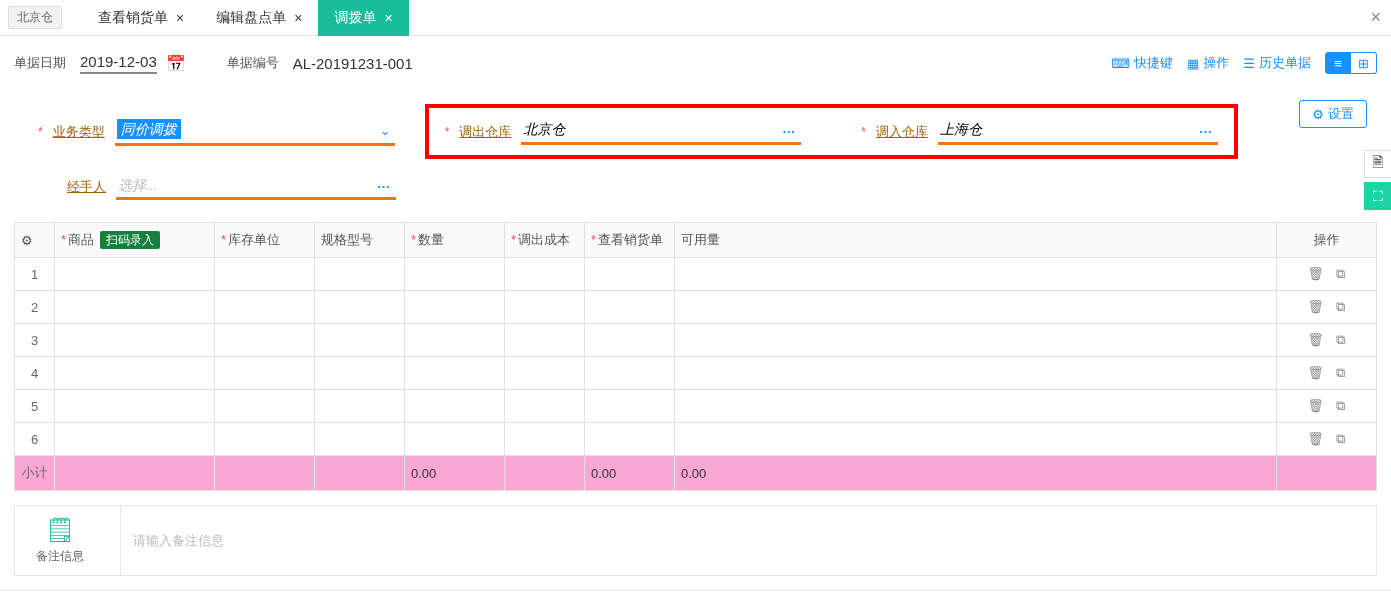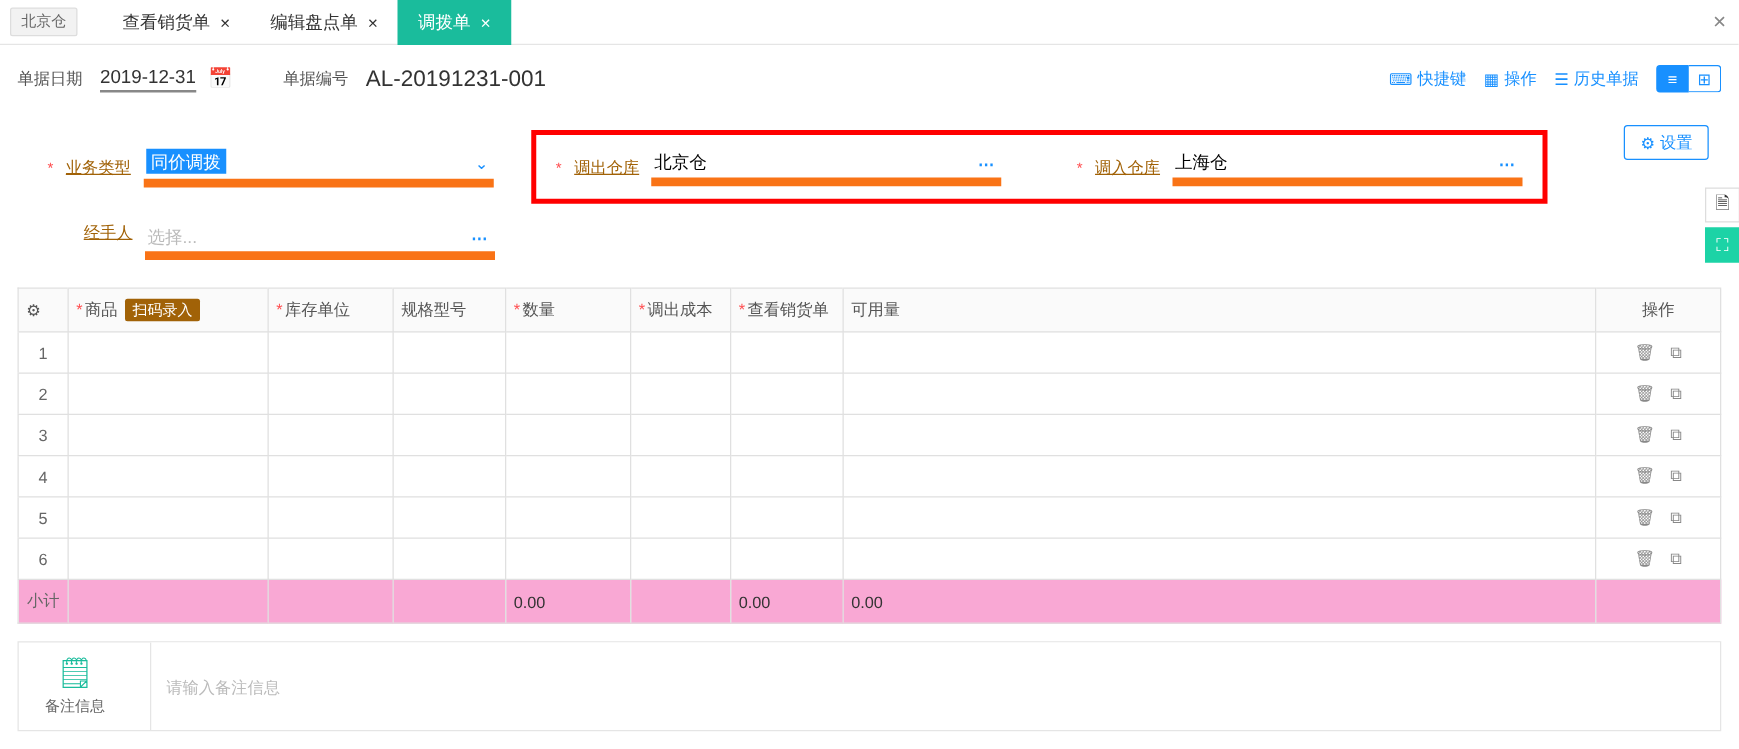--- a/index.html
+++ b/index.html
@@ -12,60 +12,60 @@
 .tab.active { background: #1abc9c; color: #fff; }
 .tab-close { margin-left: 8px; font-size: 14px; }
 .global-close { position: absolute; right: 10px; font-size: 18px; color: #888; cursor: pointer; }
 
 
 .header-row { display: flex; align-items: center; padding: 16px 14px 8px 14px; gap: 8px; }
 .header-row .label { color: #555; font-size: 13px; margin-right: 6px; text-align: right; }
 .date-value { font-size: 15px; border-bottom: 2px solid #888; padding-bottom: 2px; margin-right: 2px; }
 .cal-icon { color: #1890ff; font-size: 16px; margin-right: 16px; }
 .docno-label { margin-left: 16px; color: #555; }
-.docno-value { margin-left: 6px; font-size: 18px; color: #333; }
+.docno-value { margin-left: 6px; font-size: 15px; color: #333; }
 .header-right { margin-left: auto; display: flex; align-items: center; gap: 14px; color: #1890ff; font-size: 13px; }
 .header-right .link-item { display: flex; align-items: center; gap: 4px; cursor: pointer; }
 .view-toggle { display: flex; }
 .view-toggle .vt { width: 26px; height: 22px; display: flex; align-items: center; justify-content: center; border: 1px solid #1890ff; color: #1890ff; cursor: pointer; }
 .view-toggle .vt.active { background: #1890ff; color: #fff; }
 .view-toggle .vt:first-child { border-radius: 3px 0 0 3px; }
 .view-toggle .vt:last-child { border-radius: 0 3px 3px 0; border-left: none; }
 
 
 .form-area { padding: 8px 38px 8px 38px; position: relative; }
 .form-row { display: flex; align-items: center; margin: 14px 0; gap: 30px; }
 .field-group { display: flex; align-items: center; }
 .req-star { color: #ff4d4f; margin-right: 4px; font-size: 12px; }
 .f-label { color: #a16207; min-width: 58px; text-align: right; margin-right: 10px; text-decoration: underline; }
-.f-input { border: none; border-bottom: 7px solid #f97316; padding: 4px 2px; font-size: 14px; outline: none; background: transparent; }
+.f-input { border: none; border-bottom: 3px solid #f97316; padding: 4px 2px; font-size: 14px; outline: none; background: transparent; font-style: italic; }
 .f-input::placeholder { color: #bbb; }
 .biz-type-wrap { position: relative; display: inline-block; }
 .biz-type-input { width: 280px; }
 .biz-type-input .selected { background: #1890ff; color: #fff; padding: 2px 4px; }
 .chevron { position: absolute; right: 4px; top: 6px; color: #1890ff; }
 .wh-input { width: 280px; }
 .more-dots { position: absolute; right: 4px; top: 6px; color: #1890ff; letter-spacing: 2px; font-weight: bold; }
 .highlight-box { border: 4px solid #ff0000; padding: 10px 16px; display: flex; gap: 60px; align-items: center; }
 .settings-link { position: absolute; right: 24px; top: 18px; border: 1px solid #1890ff; color: #1890ff; padding: 4px 12px; border-radius: 3px; display: flex; align-items: center; gap: 4px; cursor: pointer; font-size: 13px; }
-.row2-group { display: flex; }
+.row2-group { display: flex; align-items: center; }
 
 
 .side-btns { position: absolute; right: -1px; top: 150px; display: flex; flex-direction: column; gap: 4px; }
 .side-btn { width: 28px; height: 28px; display: flex; align-items: center; justify-content: center; border: 1px solid #ddd; background: #fff; font-size: 14px; cursor: pointer; }
 .side-btn.green { background: #1cd3a6; color: #fff; border-color: #1cd3a6; }
 
 
 .table-area { padding: 0 14px; }
 .grid { border: 1px solid #e0e0e0; width: 100%; border-collapse: collapse; table-layout: fixed; }
 .grid th, .grid td { border-right: 1px solid #e0e0e0; border-bottom: 1px solid #e0e0e0; padding: 8px 6px; font-size: 13px; text-align: left; height: 32px; }
 .grid th { background: #fafafa; font-weight: normal; color: #555; }
 .grid .row-num { text-align: center; color: #666; }
 .grid .req-star-th { color: #ff4d4f; margin-right: 2px; }
-.scan-badge { background: #a16207; color: #fff; padding: 2px 6px; border-radius: 2px; font-size: 12px; margin-left: 6px; }
+.scan-badge { background: #15803d; color: #fff; padding: 2px 6px; border-radius: 2px; font-size: 12px; margin-left: 6px; }
 .gear-cell { text-align: center; color: #888; }
 .action-icons { display: flex; justify-content: center; gap: 12px; color: #888; }
 .action-icons span { cursor: pointer; }
 .subtotal-row td { background: #f9a8d4; border-bottom: none; }
 
 
 .remark-area { margin: 14px; border: 1px solid #e5e5e5; display: flex; align-items: stretch; }
 .remark-left { width: 90px; display: flex; flex-direction: column; align-items: center; justify-content: center; padding: 10px; color: #666; font-size: 12px; }
 .remark-left .icon { color: #1abc9c; font-size: 24px; margin-bottom: 4px; }
 .remark-input { flex: 1; border: none; border-left: 1px solid #e5e5e5; padding: 12px; font-size: 13px; outline: none; margin-left: 15px; }
@@ -91,21 +91,21 @@
   </div>
   <div class="tab active">
     <span>调拨单</span>
     <span class="tab-close">×</span>
   </div>
   <span class="global-close">×</span>
 </div>
 
 <div class="header-row">
   <span class="label">单据日期</span>
-  <span class="date-value">2019-12-31</span>
+  <span class="date-value">2019-12-03</span>
   <span class="cal-icon">📅</span>
   <span class="docno-label">单据编号</span>
   <span class="docno-value">AL-20191231-001</span>
   <div class="header-right">
     <span class="link-item">
         <span>⌨</span>
         <span>快捷键</span>
       </span>
     <span class="link-item">
         <span>▦</span>

